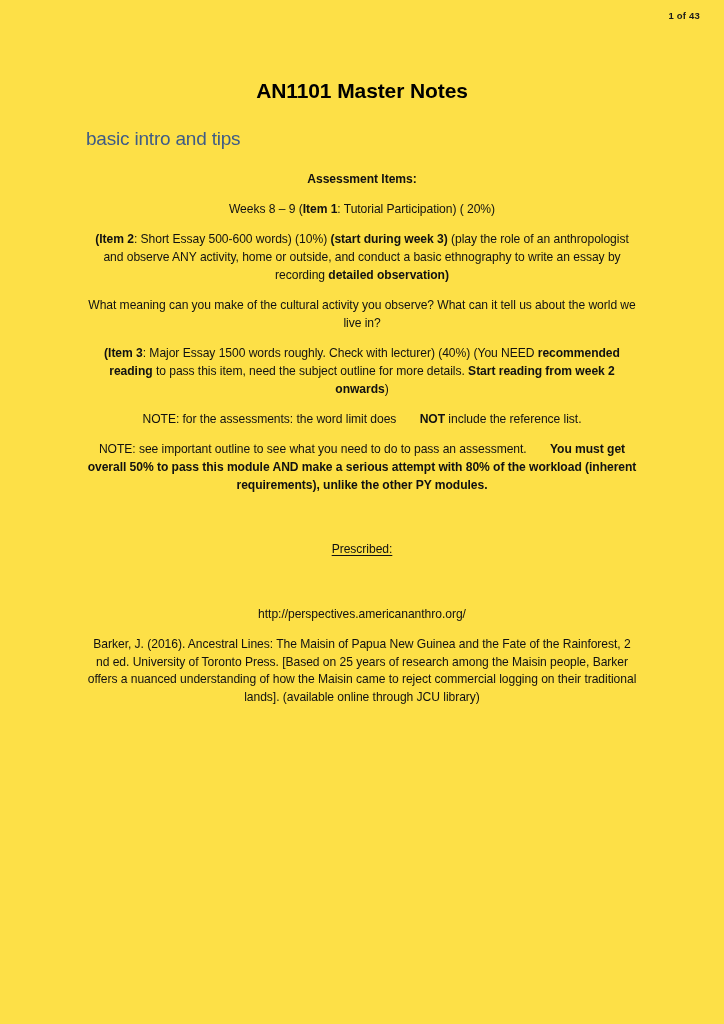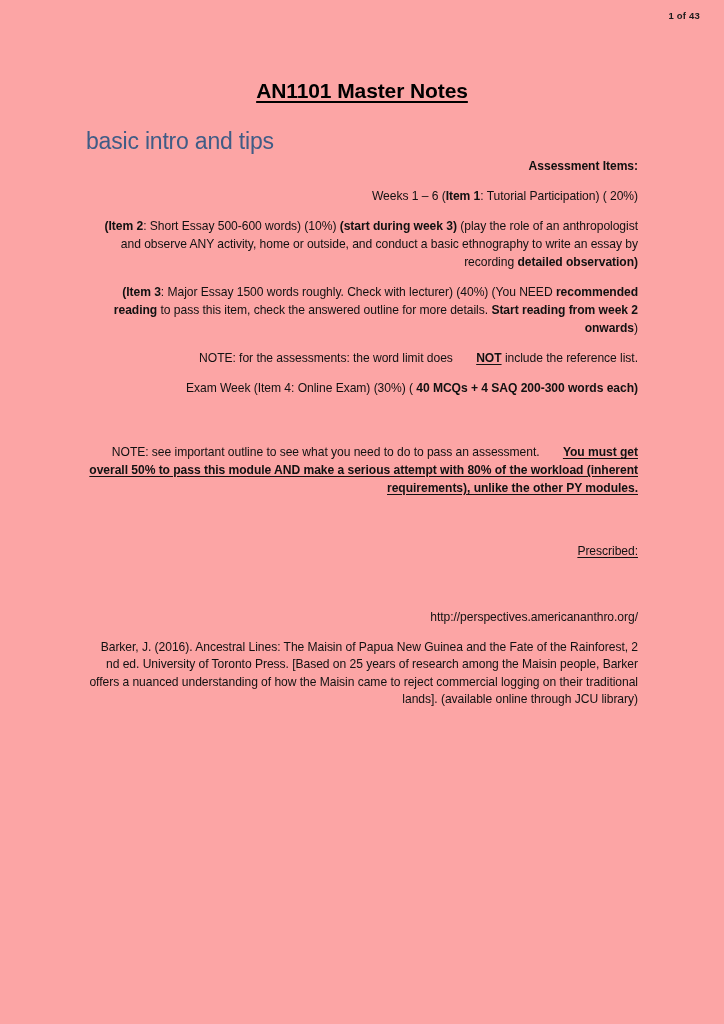--- a/index.html
+++ b/index.html
@@ -14,21 +14,21 @@
     font-family: "Liberation Sans", sans-serif;
     color: #111111;
     -webkit-font-smoothing: antialiased;
   }
 
   .page {
     position: absolute;
     left: 0; top: 0;
     width: 724px;
     height: 1024px;
-    background: #fca5a5;
+    background: #fde047;
     overflow: hidden;
   }
 
   .page-indicator {
     position: absolute;
     top: 10px;
     right: 24px;
     font-size: 9.5px;
     font-weight: bold;
     color: #1a1a1a;
@@ -46,78 +46,77 @@
     text-align: center;
     font-size: 21px;
     font-weight: bold;
     letter-spacing: -0.1px;
     margin: 0 0 0 0;
     padding: 0;
     line-height: 1.2;
     color: #000;
   }
   .doc-title span.u {
-    text-decoration: underline;
     text-underline-offset: 3px;
     text-decoration-thickness: 2px;
     margin-top: 13px;
   }
 
   .section-heading {
-    font-size: 23px;
+    font-size: 19px;
     color: #3f5c86;
-    margin: 24px 0 2px 0;
+    margin: 24px 0 20px 0;
     line-height: 1.25;
     letter-spacing: -0.2px;
     font-weight: normal;
   }
 
   p {
     margin: 0 0 12.5px 0;
     font-size: 12.1px;
     line-height: 1.47;
     letter-spacing: -0.05px;
     color: #111;
-    text-align: right;
+    text-align: center;
   }
   p.gap-lg { margin-bottom: 40px; }
   p.gap-xl { margin-bottom: 46px; }
 
   b { font-weight: bold; }
   u { text-decoration: underline; text-underline-offset: 2px; }
-  .bu { font-weight: bold; text-decoration: underline; text-underline-offset: 2px; padding-left: 20px; }
+  .bu { font-weight: bold; text-underline-offset: 2px; padding-left: 20px; }
 
   .cite { line-height: 1.45; }
 </style>
 </head>
 <body>
 
 <div class="page">
 
   <div class="page-indicator">1 of 43</div>
 
   <div class="content">
 
     <h1 class="doc-title"><span class="u">AN1101 Master Notes</span></h1>
 
     <h2 class="section-heading">basic intro and tips</h2>
 
     <p><b>Assessment Items:</b></p>
 
-    <p><span>Weeks 1 – 6 (</span><b>Item 1</b><span>: Tutorial Participation) ( 20%)</span></p>
+    <p><span>Weeks 8 – 9 (</span><b>Item 1</b><span>: Tutorial Participation) ( 20%)</span></p>
 
     <p><b>(Item 2</b><span>: Short Essay 500-600 words) (10%) </span><b>(start during week 3)</b><span> (play the role of an anthropologist and observe ANY activity, home or outside, and conduct a basic ethnography to write an essay by recording </span><b>detailed observation)</b></p>
 
+    <p>What meaning can you make of the cultural activity you observe? What can it tell us about the world we live in?</p>
 
-    <p><b>(Item 3</b><span>: Major Essay 1500 words roughly.  Check with lecturer) (40%) (You NEED </span><b>recommended reading</b><span> to pass this item, check the answered outline for more details. </span><b>Start reading from week 2 onwards</b><span>)</span></p>
+    <p><b>(Item 3</b><span>: Major Essay 1500 words roughly.  Check with lecturer) (40%) (You NEED </span><b>recommended reading</b><span> to pass this item, need the subject outline for more details. </span><b>Start reading from week 2 onwards</b><span>)</span></p>
 
     <p><span>NOTE: for the assessments: the word limit does </span><span class="bu">NOT</span><span> include the reference list.</span></p>
 
 
-    <p class="gap-xl"><span>Exam Week (Item 4: Online Exam) (30%) ( </span><b>40 MCQs + 4 SAQ 200-300 words each)</b></p>
 
     <p class="gap-xl"><span>NOTE: see important outline to see what you need to do to pass an assessment. </span><span class="bu">You must get overall 50% to pass this module AND make a serious attempt with 80% of the workload (inherent requirements), unlike the other PY modules.</span></p>
 
 
     <p><u>Prescribed:</u></p>
 
     <p class="cite"><br><br><span>http://perspectives.americananthro.org/</span></p>
 
 
     <p class="cite gap-lg"><span>Barker, J. (2016). Ancestral Lines: The Maisin of Papua New Guinea and the Fate of the Rainforest, 2</span><br><span>nd ed. University of Toronto Press. [Based on 25 years of research among the Maisin people, Barker offers a nuanced understanding of how the Maisin came to reject commercial logging on their traditional lands]. (available online through JCU library)</span></p>

